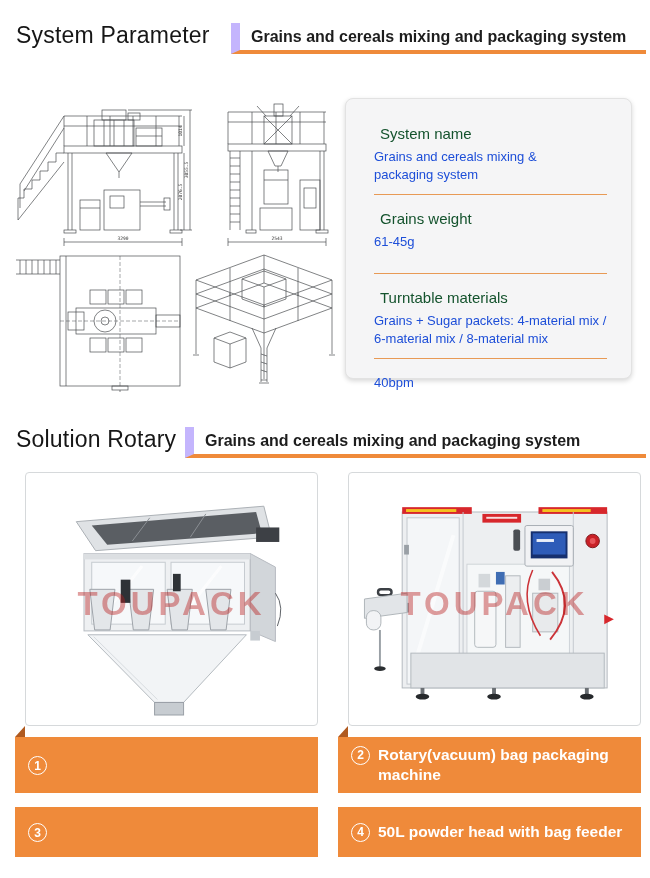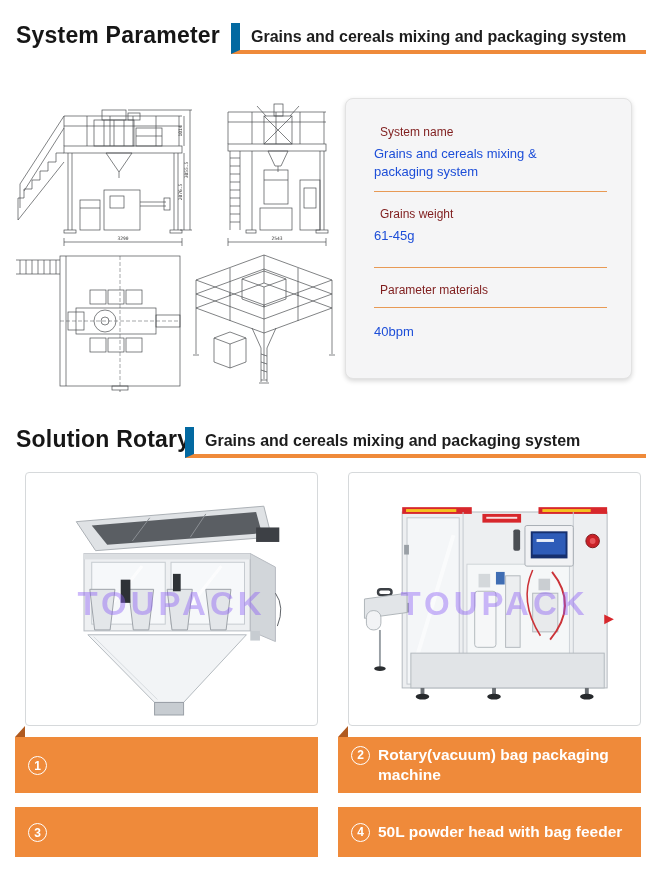--- a/index.html
+++ b/index.html
@@ -2,66 +2,66 @@
 <html><head>
 <meta charset="utf-8">
 <style>
   * { margin:0; padding:0; box-sizing:border-box; }
   html,body { background:#fff; }
   body {
     width:650px; height:878px; position:relative; overflow:hidden;
     font-family:"Liberation Sans", sans-serif; color:#1b1b1b;
   }
   .sec-title {
-    position:absolute; font-size:23px; font-weight:bold; color:#161616;
+    position:absolute; font-size:23px; font-weight:normal; color:#161616;
     letter-spacing:.2px; white-space:nowrap;
   }
   #sec1-title { left:16px; top:22px; }
   #sec2-title { left:16px; top:426px; }
   .sec-rule {
     position:absolute; height:31px;
-    border-left:9px solid #0369a1; border-bottom:4px solid #EF8A3A;
+    border-left:9px solid #c4b5fd; border-bottom:4px solid #EF8A3A;
     display:flex; align-items:center; padding-left:11px;
   }
   #sec1-rule { left:231px; top:23px; width:415px; }
   #sec2-rule { left:185px; top:427px; width:461px; }
   .sec-sub { font-size:16px; font-weight:bold; color:#1d1d1d; white-space:nowrap; }
 
   
   #drawings { position:absolute; left:8px; top:96px; width:330px; height:296px; }
   .cad line, .cad polyline, .cad polygon, .cad rect, .cad circle, .cad path {
     stroke:#4a4d50; stroke-width:.7; fill:none;
   }
   .cad .dash { stroke-dasharray:4 2; stroke-width:.5; }
   .cad text { fill:#3c3c3c; font-size:4.6px; stroke:none; font-family:"DejaVu Sans Mono", monospace; }
 
   
   .spec-panel {
     position:absolute; left:345px; top:98px; width:287px; height:281px;
     background:#f5f5f6; border:1px solid #e2e2e2; border-radius:8px;
     box-shadow:0 2px 5px rgba(0,0,0,.16); padding:26px 24px 0 28px;
   }
-  .spec-label { font-size:12px; color:#7f1d1d; padding-left:6px; margin-bottom:6px; }
+  .spec-label { font-size:15px; color:#14532d; padding-left:6px; margin-bottom:6px; }
   .spec-value { font-size:13px; color:#1d4ed8; line-height:1.38; }
   .spec-value.narrow { max-width:185px; }
   .spec-sep { border:none; border-top:1px solid #e89a55; margin:10px 0 15px; }
   .spec-sep.wide { margin-top:22px; }
 
   
   .unit-col { position:absolute; width:303px; }
   #unit-col-1 { left:15px;  top:472px; }
   #unit-col-2 { left:338px; top:472px; }
   .photo {
     margin-left:10px; height:254px; background:#fff;
     border:1px solid #d6d9db; border-radius:4px; position:relative; overflow:hidden;
   }
   .photo svg { position:absolute; left:0; top:0; width:100%; height:100%; }
   .wm {
     position:absolute; left:0; right:0; top:112px; text-align:center;
-    font-size:33px; font-weight:bold; color:#8b5cf6; opacity:.42;
+    font-size:33px; font-weight:bold; color:#b91c1c; opacity:.42;
     letter-spacing:4px; pointer-events:none;
   }
   .unit-label {
     position:relative; margin-top:11px; background:#EF8A3A; color:#fff;
     min-height:56px; display:flex; align-items:center; padding:7px 13px;
   }
   .unit-label::before {
     content:""; position:absolute; left:0; top:-11px; width:0; height:0;
     border-bottom:11px solid #B05A20; border-left:10px solid transparent;
   }
@@ -250,21 +250,22 @@
   </g>
 </svg>
 
 <div class="spec-panel">
   <div class="spec-label">System name</div>
   <div class="spec-value narrow">Grains and cereals mixing &amp; packaging system</div>
   <hr class="spec-sep">
   <div class="spec-label">Grains weight</div>
   <div class="spec-value">61-45g</div>
   <hr class="spec-sep wide">
-  <div class="spec-label">Parameter materials</div>
+  <div class="spec-label">Turntable materials</div>
+  <div class="spec-value">Grains + Sugar packets: 4-material mix / 6-material mix / 8-material mix</div>
   <hr class="spec-sep">
   <div class="spec-value">40bpm</div>
 </div>
 
 <h1 class="sec-title" id="sec2-title">Solution Rotary</h1>
 <div class="sec-rule" id="sec2-rule">
   <span class="sec-sub">Grains and cereals mixing and packaging system</span>
 </div>
 
 <div class="unit-col" id="unit-col-1">

